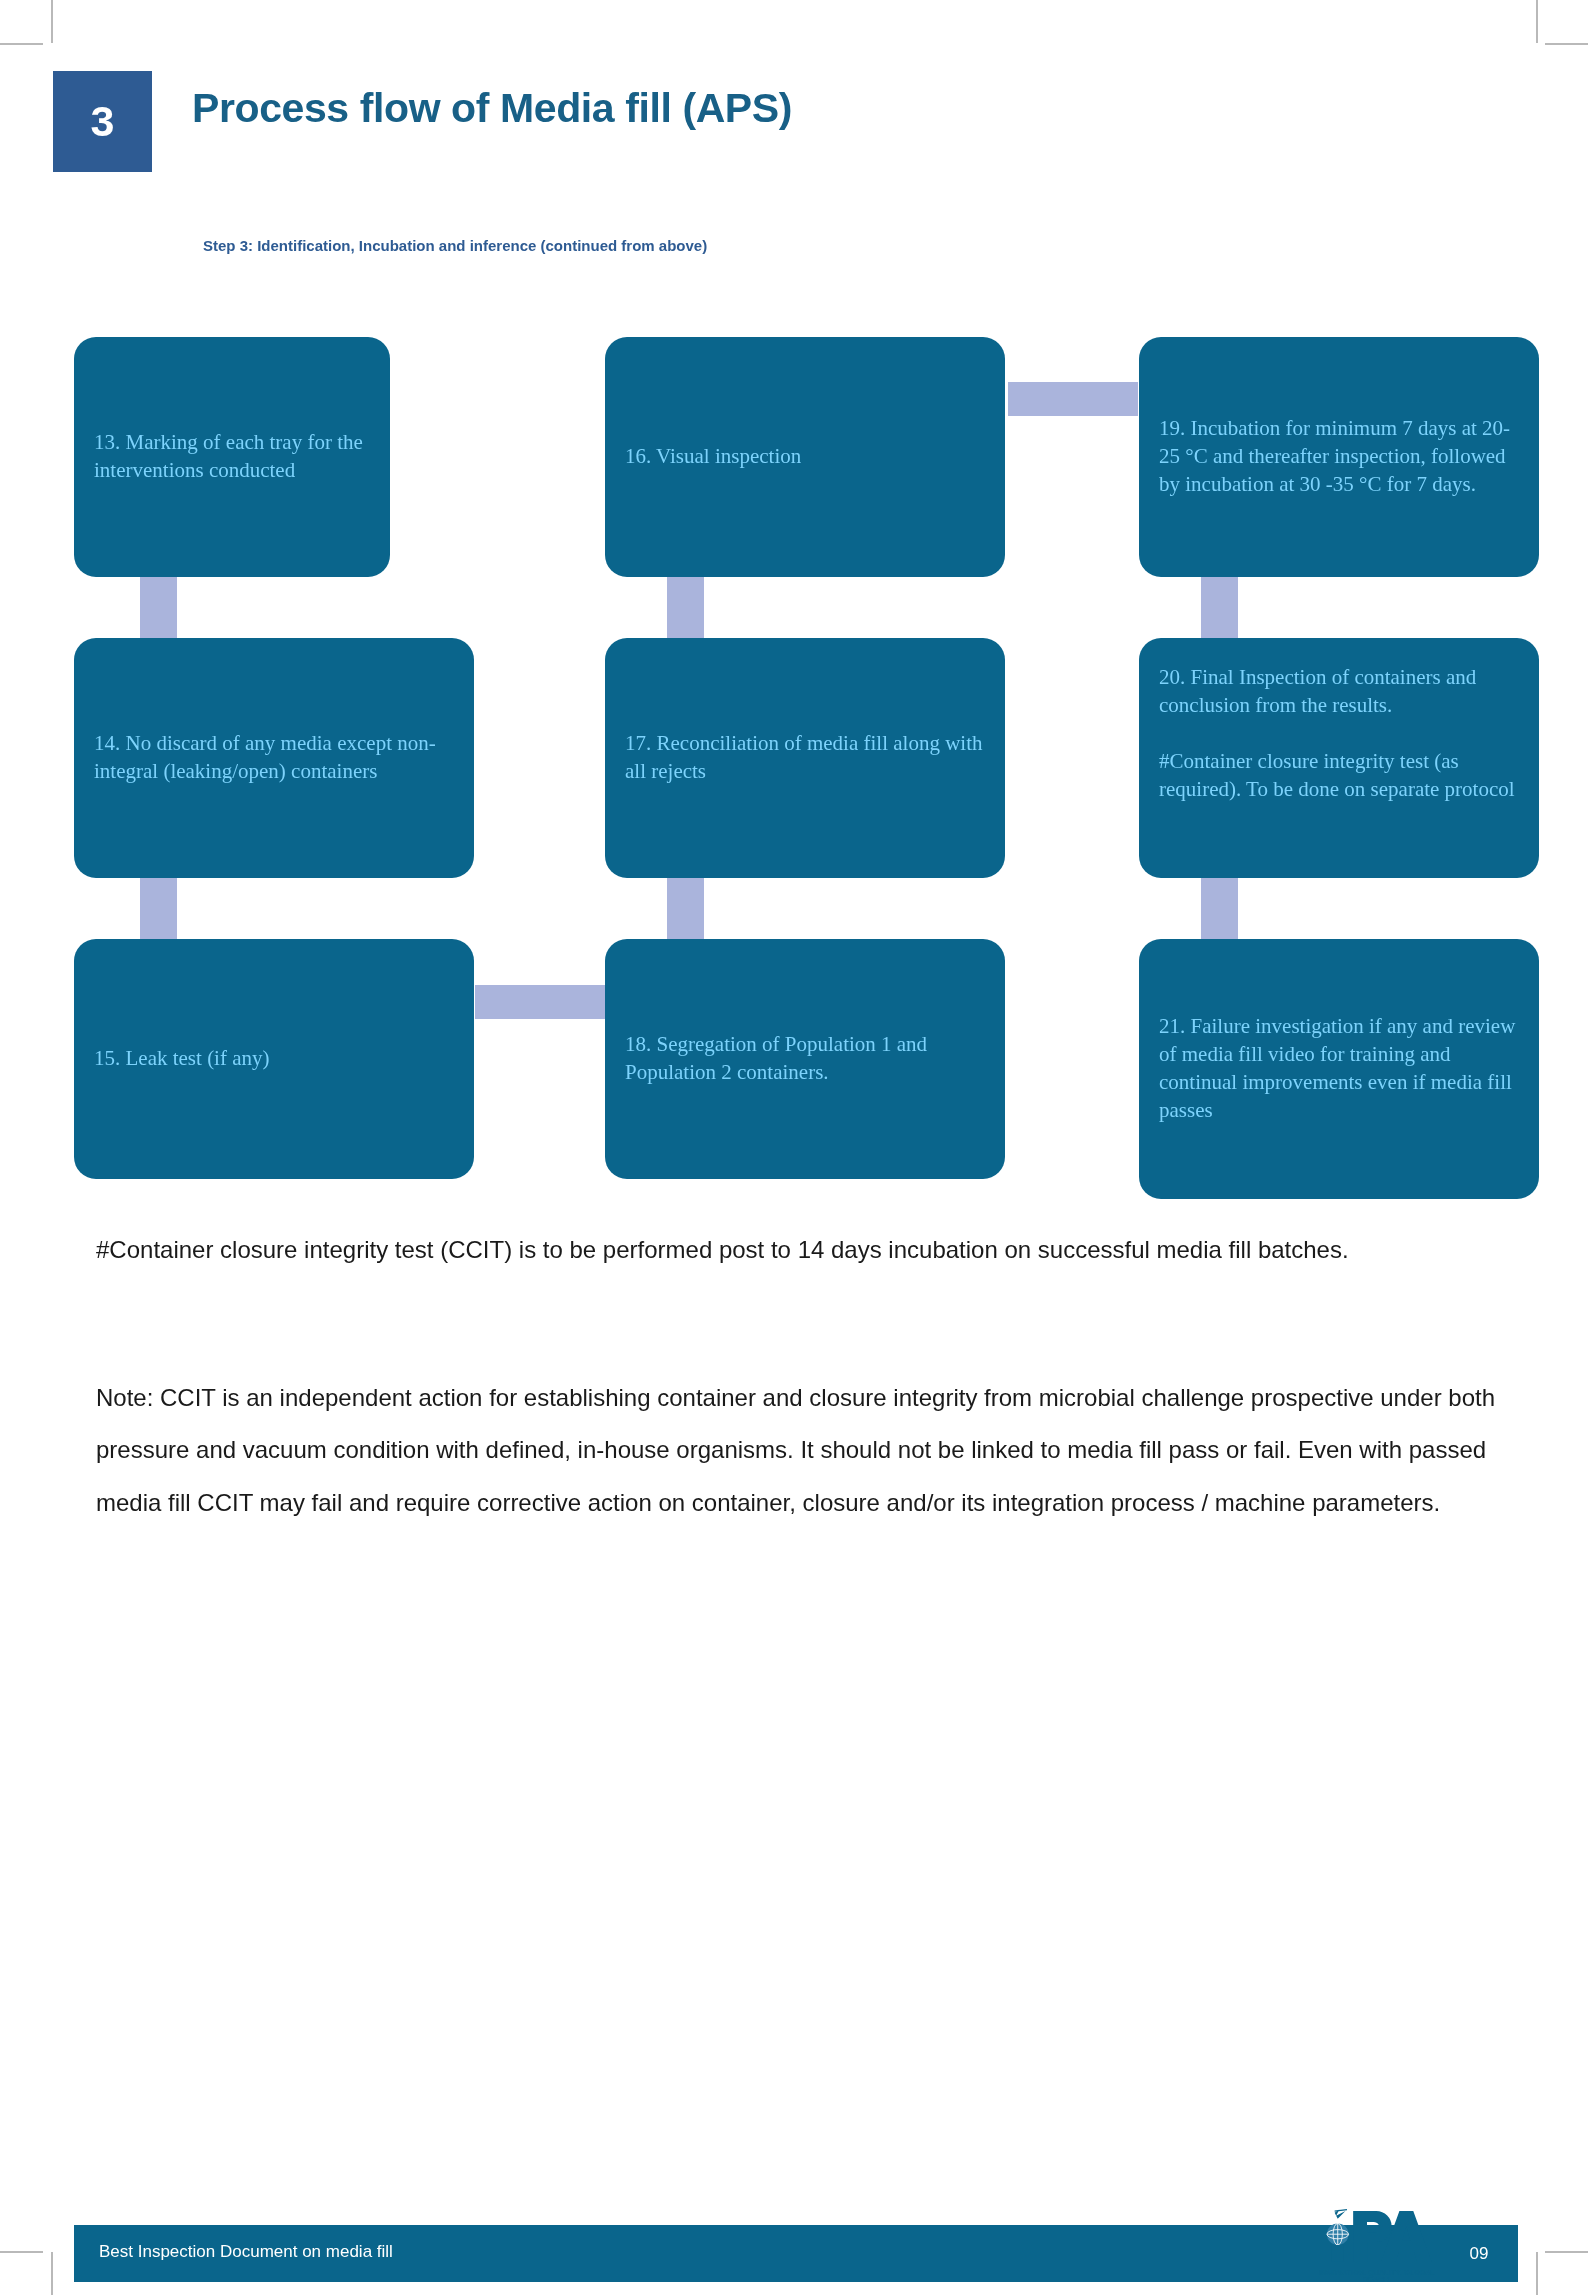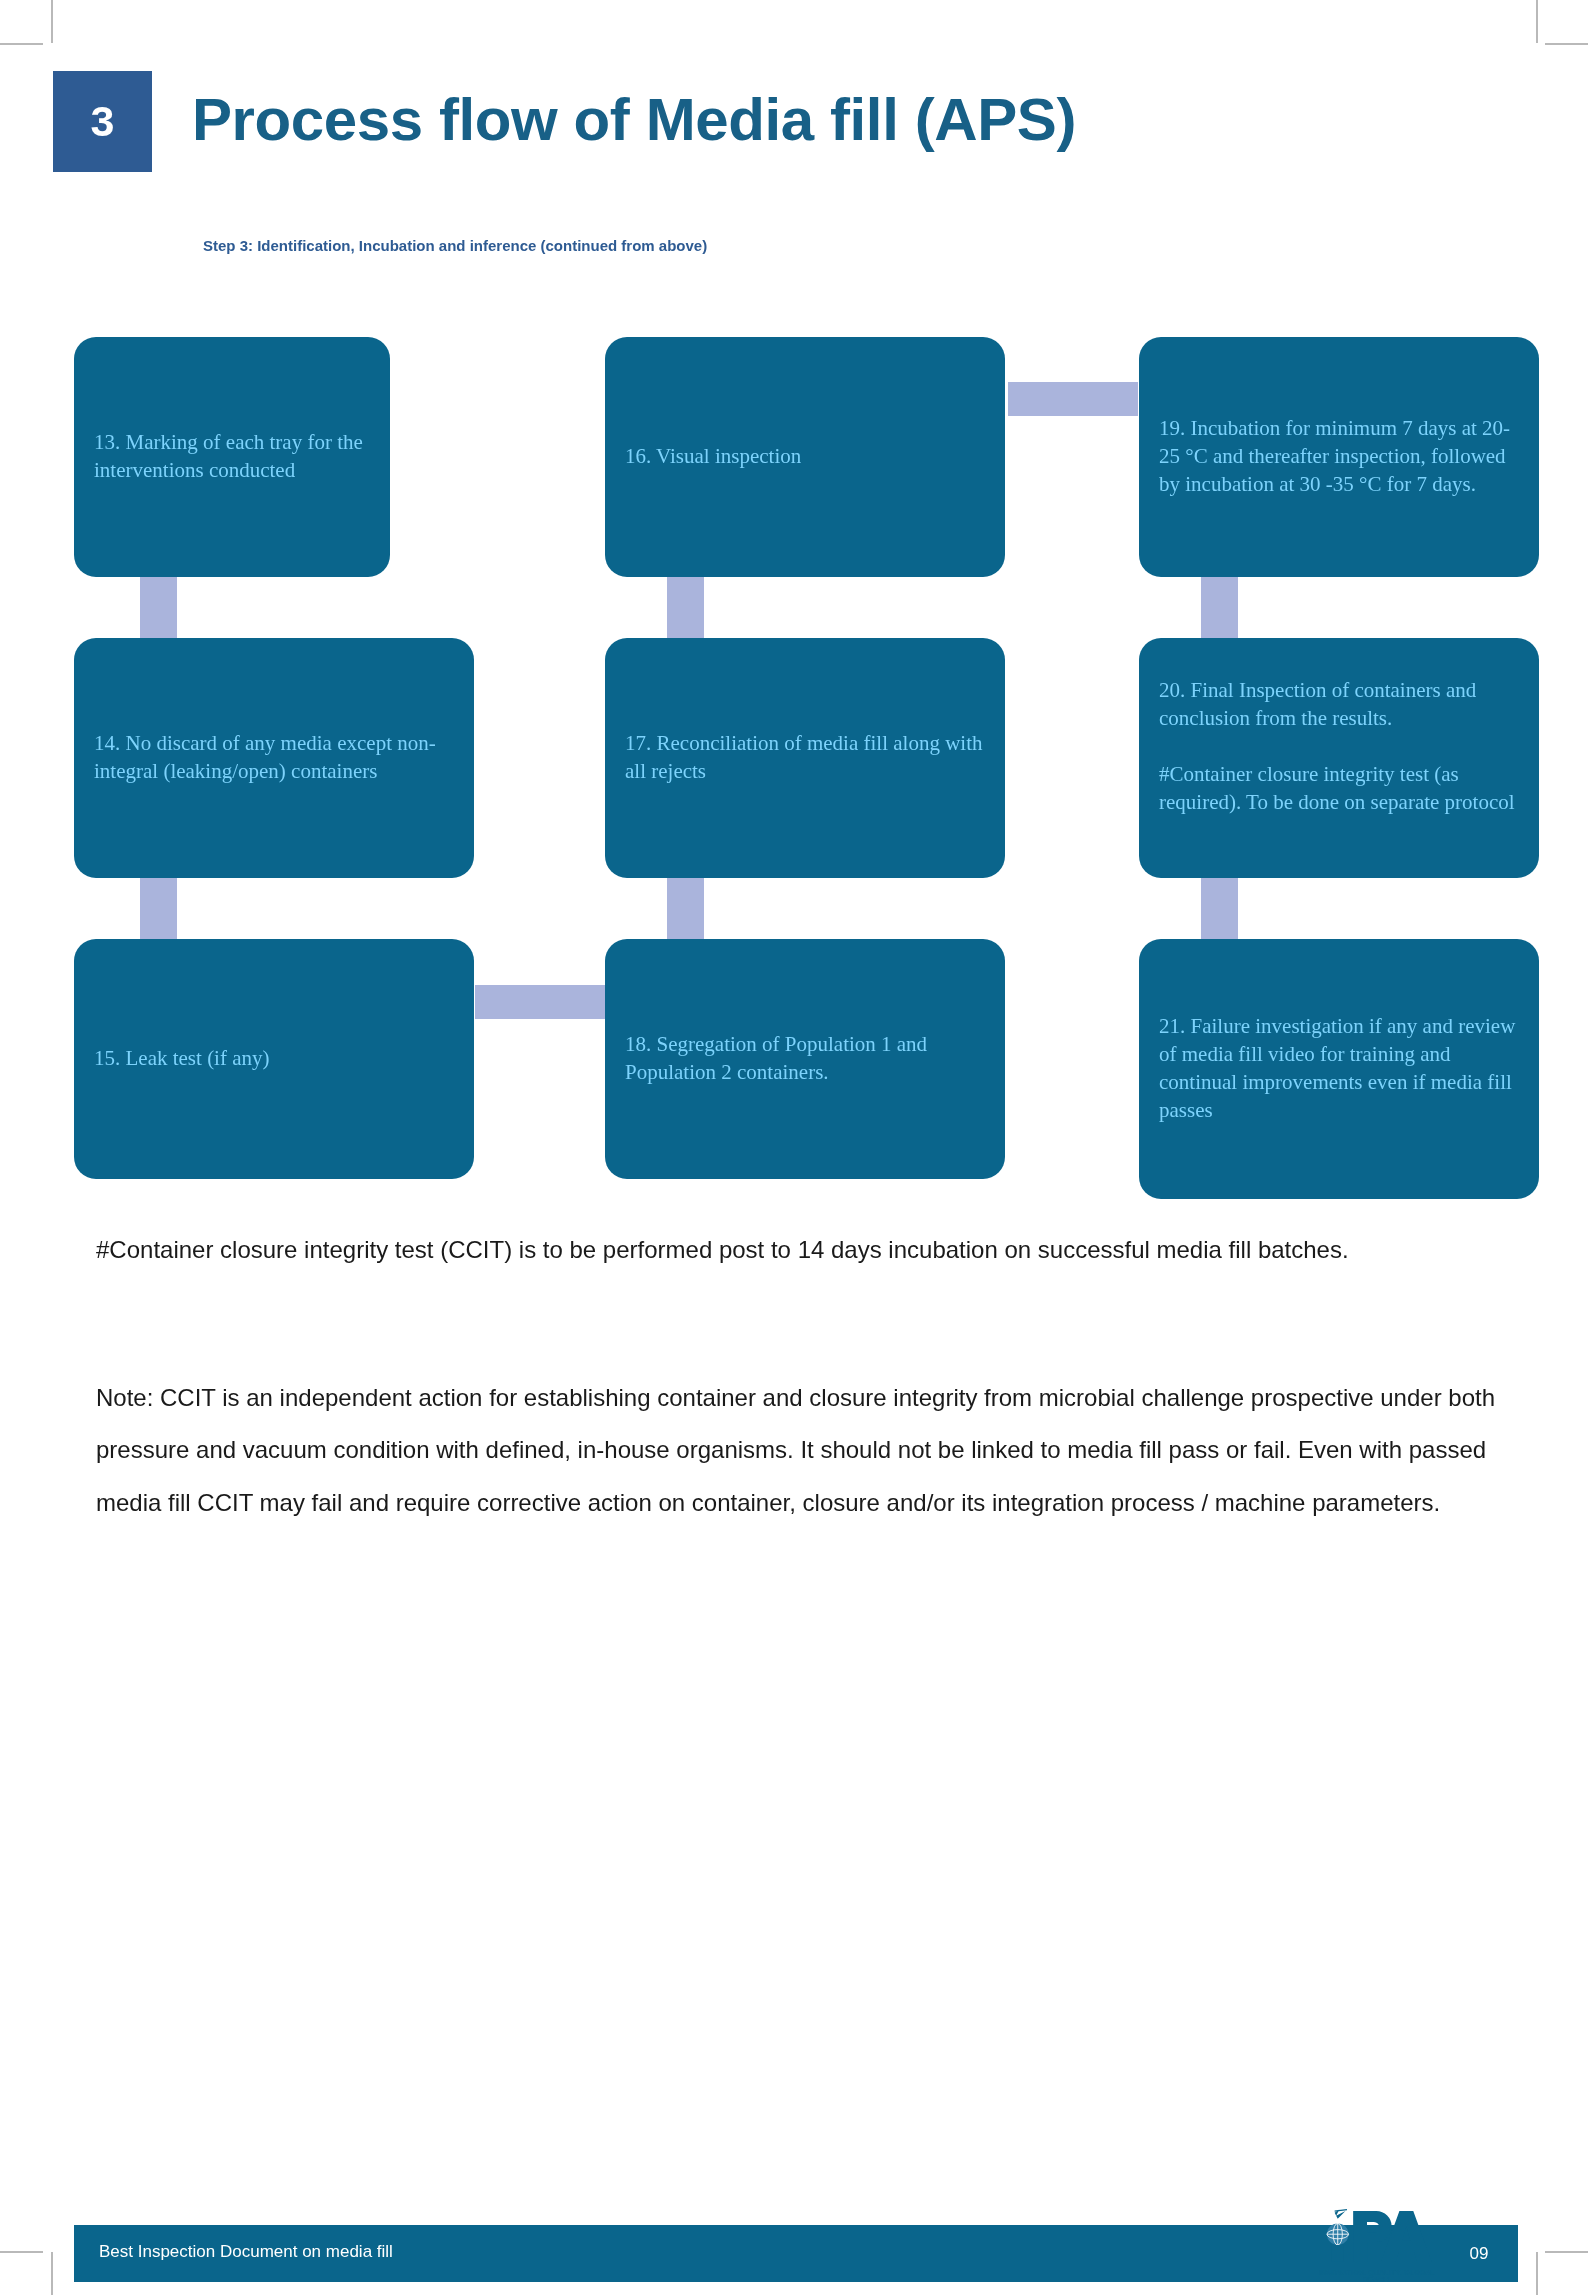--- a/index.html
+++ b/index.html
@@ -42,21 +42,21 @@
     font-weight: 700;
     display: flex;
     align-items: center;
     justify-content: center;
     font-family: "Liberation Sans", sans-serif;
   }
   .page-title {
     position: absolute;
     left: 192px;
     top: 85px;
-    font-size: 60px;
+    font-size: 41px;
     font-weight: 700;
     color: #186087;
     letter-spacing: -0.4px;
     white-space: nowrap;
   }
   .step-subtitle {
     position: absolute;
     left: 203px;
     top: 237px;
     font-size: 15px;
@@ -192,21 +192,21 @@
   <div class="node" style="left:605px; top:638px; width:400px; height:240px;">
     <span class="txt">17. Reconciliation of media fill along with all rejects</span>
   </div>
   <div class="node" style="left:605px; top:939px; width:400px; height:240px;">
     <span class="txt">18. Segregation of Population 1 and Population 2 containers.</span>
   </div>
 
   <div class="node" style="left:1139px; top:337px; width:400px; height:240px;">
     <span class="txt">19. Incubation for minimum 7 days at 20-25 °C and thereafter inspection, followed by incubation at 30 -35 °C for 7 days.</span>
   </div>
-  <div class="node" style="left:1139px; top:638px; width:400px; height:240px; align-items:flex-start; padding-top:39px;">
+  <div class="node" style="left:1139px; top:638px; width:400px; height:240px; align-items:flex-start; padding-top:26px;">
     <span class="txt">20. Final Inspection of containers and conclusion from the results.
 
 #Container closure integrity test (as required). To be done on separate protocol</span>
   </div>
   <div class="node" style="left:1139px; top:939px; width:400px; height:260px;">
     <span class="txt">21. Failure investigation if any and review of media fill video for training and continual improvements even if media fill passes</span>
   </div>
 </div>
 
 <div class="body-copy para1">#Container closure integrity test (CCIT) is to be performed post to 14 days incubation on successful media fill batches.</div>

